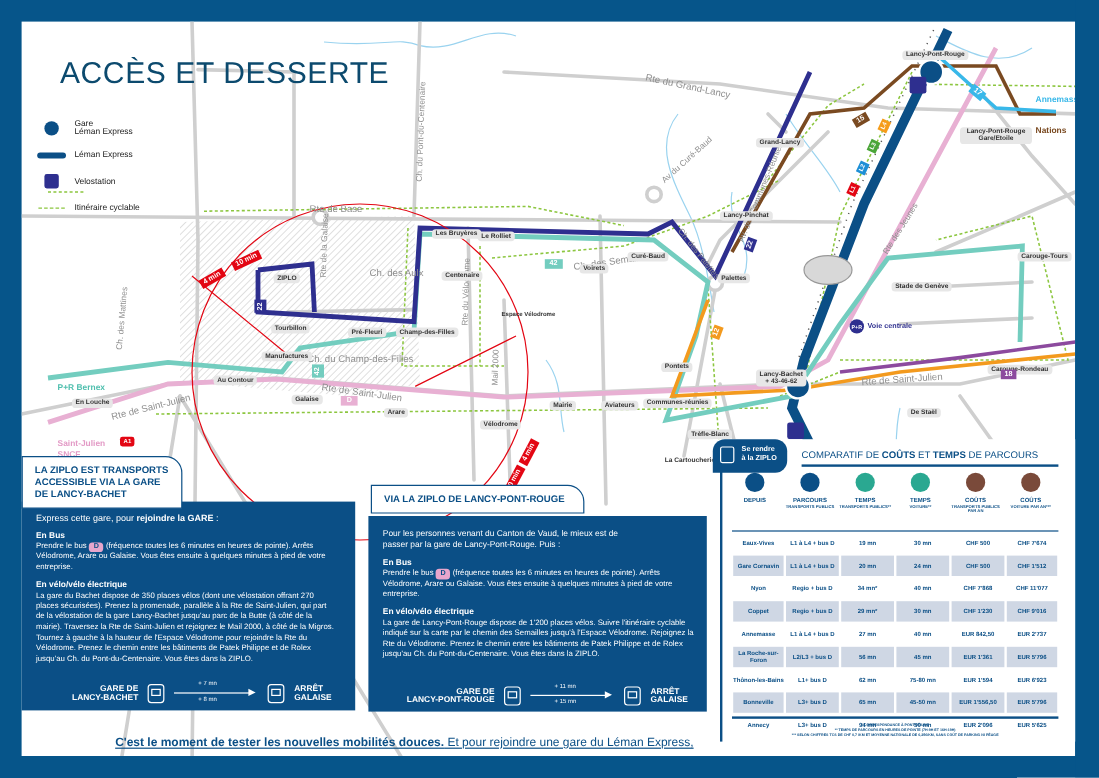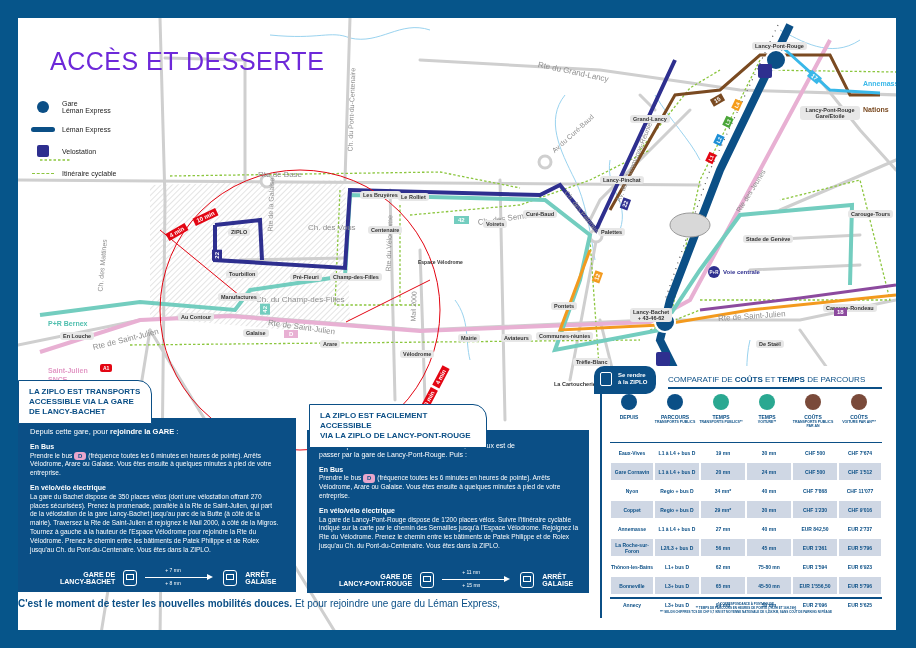--- a/index.html
+++ b/index.html
@@ -2,42 +2,42 @@
 <html><head>
 <meta charset="utf-8">
 <style>
   * { box-sizing: border-box; margin: 0; padding: 0; }
   html, body { width: 916px; height: 648px; overflow: hidden; }
   body { background: #06558a; font-family: "Liberation Sans", sans-serif; position: relative; }
   .page { position: absolute; left: 18px; top: 18px; width: 878px; height: 612px; background: #06558a; }
   .mapwrap { position: absolute; left: 18px; top: 18px; width: 878px; height: 612px; background: #fff; overflow: hidden; }
   .rightbar { position: absolute; right: 0; top: 0; width: 20px; height: 648px; background: #06558a; }
   svg.map { position: absolute; left: 0; top: 0; }
-  .title { position: absolute; left: 32px; top: 30px; color: #6d28d9; font-size: 25px; line-height: 26px; letter-spacing: 0.5px; font-weight: 400; }
+  .title { position: absolute; left: 32px; top: 30px; color: #0c4a6e; font-size: 25px; line-height: 26px; letter-spacing: 0.5px; font-weight: 400; }
   .title b { font-weight: 700; }
   .legend { position: absolute; left: 30px; top: 96px; font-size: 7px; color: #222; }
   .legend .row { display: flex; align-items: center; height: 22px; }
   .legend .ico { width: 26px; display: flex; justify-content: center; margin-right: 6px; }
   .lbl { position: absolute; background: #e7e7e7; border-radius: 3px; padding: 1px 3px; font-size: 5.5px; font-weight: 700; color: #333; white-space: nowrap; }
   .road { position: absolute; font-size: 8px; color: #8f8f8f; white-space: nowrap; transform-origin: left center; }
   .panel { position: absolute; background: #0b4f86; color: #fff; }
   .panel-head { position: absolute; background: #fff; color: #0b4f86; font-weight: 700; font-size: 8px; line-height: 10px; border: 1.5px solid #0b4f86; border-radius: 0 14px 0 0; padding: 6px 10px; }
   .panel p { font-size: 6.5px; line-height: 8.8px; }
   .panel .h { font-weight: 700; font-size: 7px; margin-top: 6px; }
   .pill-d { display: inline-block; background: #e8a6cc; color: #0b4f86; border-radius: 3px; padding: 0 4px; font-weight: 700; font-size: 6px; }
   .trip { position: absolute; display: flex; align-items: center; gap: 8px; font-size: 7px; font-weight: 700; }
   .trip .right { text-align: right; }
   .arrow { width: 70px; height: 20px; position: relative; }
   .arrow .line { position: absolute; top: 9px; left: 0; width: 64px; height: 1px; background: #fff; }
   .arrow .tip { position: absolute; top: 6px; left: 62px; width: 0; height: 0; border-left: 6px solid #fff; border-top: 3.5px solid transparent; border-bottom: 3.5px solid transparent; }
   .arrow .t1, .arrow .t2 { position: absolute; left: 20px; font-size: 5px; font-weight: 400; }
   .arrow .t1 { top: -1px; } .arrow .t2 { top: 12px; }
   .trainico { width: 14px; height: 16px; border: 1.3px solid #fff; border-radius: 3px; position: relative; }
   .trainico:after { content: ""; position: absolute; left: 2px; right: 2px; top: 3px; height: 4px; border: 1px solid #fff; }
-  .footer { position: absolute; left: 18px; top: 598px; width: 560px; text-align: left; color: #0b4f86; font-size: 10px; line-height: 12px; }
+  .footer { position: absolute; left: 18px; top: 614px; width: 560px; text-align: right; color: #0b4f86; font-size: 10px; line-height: 12px; text-decoration: underline; }
   .footer b { font-weight: 700; }
   .cmp { position: absolute; left: 594px; top: 366px; width: 302px; height: 252px; background: #fff; }
   .cmp .tag { position: absolute; left: 0; top: 0; width: 62px; height: 28px; background: #0b4f86; border-radius: 10px 10px 10px 0; color: #fff; font-size: 6px; font-weight: 700; line-height: 7px; padding: 6px 0 0 24px; }
   .cmp .ttl { position: absolute; left: 74px; top: 9px; font-size: 8px; color: #0b4f86; white-space: nowrap; }
   .cmp .ttl b { font-weight: 700; }
   .cmp .rule { position: absolute; left: 74px; top: 21px; width: 214px; height: 1.5px; background: #0b4f86; }
   .cmp .vline { position: absolute; left: 6px; top: 22px; width: 1.5px; height: 230px; background: #0b4f86; }
   .cols { position: absolute; left: 12px; top: 26px; width: 276px; display: grid; grid-template-columns: 46px 46px 46px 46px 46px 46px; }
   .colh { text-align: center; color: #0b4f86; }
   .colh .ci { width: 16px; height: 16px; border-radius: 50%; margin: 2px auto 4px; }
@@ -167,21 +167,21 @@
     </div>
   </div>
 
   <div class="road" style="left:240px;top:152px;text-align:center;">Rte de Base</div>
   <div class="road" style="left:520px;top:42px;transform:rotate(12deg);">Rte du Grand-Lancy</div>
   <div class="road" style="left:332px;top:130px;transform:rotate(-88deg);font-size:7px;">Ch. du Pont-du-Centenaire</div>
   <div class="road" style="left:535px;top:130px;transform:rotate(-42deg);font-size:7px;">Av du Curé-Baud</div>
   <div class="road" style="left:600px;top:180px;transform:rotate(-68deg);font-size:7px;">Av. des Communes-Réunies</div>
   <div class="road" style="left:548px;top:170px;transform:rotate(52deg);font-size:7px;">Ch. des Palettes</div>
   <div class="road" style="left:460px;top:200px;transform:rotate(-8deg);">Ch. des Semailles</div>
-  <div class="road" style="left:290px;top:205px;">Ch. des Vous</div>
+  <div class="road" style="left:290px;top:205px;">Ch. des Aulx</div>
   <div class="road" style="left:252px;top:210px;transform:rotate(-88deg);font-size:7px;">Rte de la Galaise</div>
   <div class="road" style="left:370px;top:250px;transform:rotate(-88deg);font-size:7px;">Rte du Vélodrome</div>
   <div class="road" style="left:238px;top:277px;">Ch. du Champ-des-Filles</div>
   <div class="road" style="left:250px;top:300px;transform:rotate(8deg);">Rte de Saint-Julien</div>
   <div class="road" style="left:75px;top:325px;transform:rotate(-14deg);">Rte de Saint-Julien</div>
   <div class="road" style="left:700px;top:296px;transform:rotate(-4deg);">Rte de Saint-Julien</div>
   <div class="road" style="left:82px;top:270px;transform:rotate(-85deg);font-size:7px;">Ch. des Mattines</div>
   <div class="road" style="left:395px;top:300px;transform:rotate(-88deg);font-size:7px;">Mail 2000</div>
   <div class="road" style="left:720px;top:190px;transform:rotate(-58deg);font-size:7px;">Rte des Jeunes</div>
 
@@ -250,21 +250,21 @@
   <div style="position:absolute;left:412px;top:355px;background:#e30613;color:#fff;font-size:6px;font-weight:700;padding:1px 3px;transform:rotate(-62deg);">4 min</div>
   <div style="position:absolute;left:398px;top:378px;background:#e30613;color:#fff;font-size:6px;font-weight:700;padding:1px 3px;transform:rotate(-62deg);">10 min</div>
 
   <div style="position:absolute;left:740px;top:46px;width:14px;height:14px;background:#2e2f8f;border-radius:2px;"></div>
   <div style="position:absolute;left:638px;top:334px;width:14px;height:14px;background:#2e2f8f;border-radius:2px;"></div>
 </div>
 <div class="rightbar"></div>
 
 <div class="panel" style="left:18px;top:418px;width:278px;height:174px;">
   <div style="position:absolute;left:12px;top:10px;width:250px;">
-    <p style="font-size:7.5px;"><span>Depuis cette gare, pour </span><b>rejoindre la GARE</b><span> :</span></p>
+    <p style="font-size:7.5px;"><span>Express cette gare, pour </span><b>rejoindre la GARE</b><span> :</span></p>
     <p class="h">En Bus</p>
     <p><span>Prendre le bus </span><span class="pill-d">D</span><span> (fréquence toutes les 6 minutes en heures de pointe). Arrêts Vélodrome, Arare ou Galaise. Vous êtes ensuite à quelques minutes à pied de votre entreprise.</span></p>
     <p class="h">En vélo/vélo électrique</p>
     <p>La gare du Bachet dispose de 350 places vélos (dont une vélostation offrant 270 places sécurisées). Prenez la promenade, parallèle à la Rte de Saint-Julien, qui part de la vélostation de la gare Lancy-Bachet jusqu'au parc de la Butte (à côté de la mairie). Traversez la Rte de Saint-Julien et rejoignez le Mail 2000, à côté de la Migros. Tournez à gauche à la hauteur de l'Espace Vélodrome pour rejoindre la Rte du Vélodrome. Prenez le chemin entre les bâtiments de Patek Philippe et de Rolex jusqu'au Ch. du Pont-du-Centenaire. Vous êtes dans la ZIPLO.</p>
   </div>
   <div class="trip" style="left:42px;top:150px;">
     <div class="right">
         <div>GARE DE</div>
         <div>LANCY-BACHET</div>
       </div>
@@ -309,21 +309,20 @@
         <div class="t2">+ 15 mn</div>
       </div>
     <div class="trainico"></div>
     <div>
         <div>ARRÊT</div>
         <div>GALAISE</div>
       </div>
   </div>
 </div>
 <div class="panel-head" style="left:309px;top:404px;width:178px;">
-  <div><span>LA ZIPLO EST </span><span>FACILEMENT ACCESSIBLE</span></div>
   <div>VIA LA ZIPLO DE LANCY-PONT-ROUGE</div>
 </div>
 
 <div class="footer">
   <div><b>C'est le moment de tester les nouvelles mobilités douces.</b><span> Et pour rejoindre une gare du Léman Express,</span></div>
 </div>
 
 <div class="cmp">
   <div class="vline"></div>
   <div class="tag">

